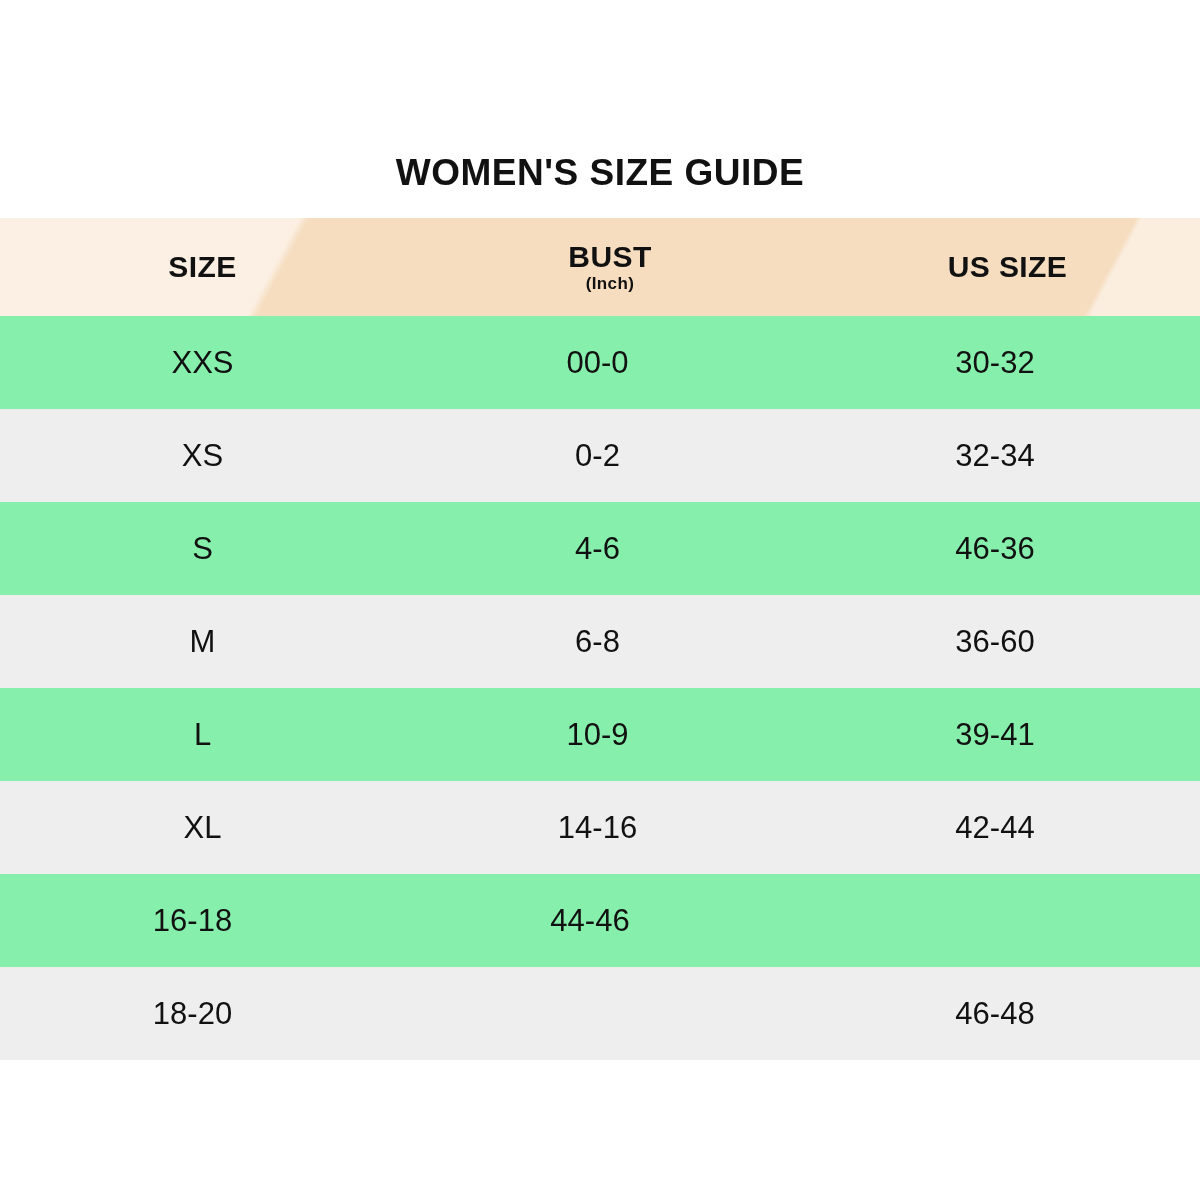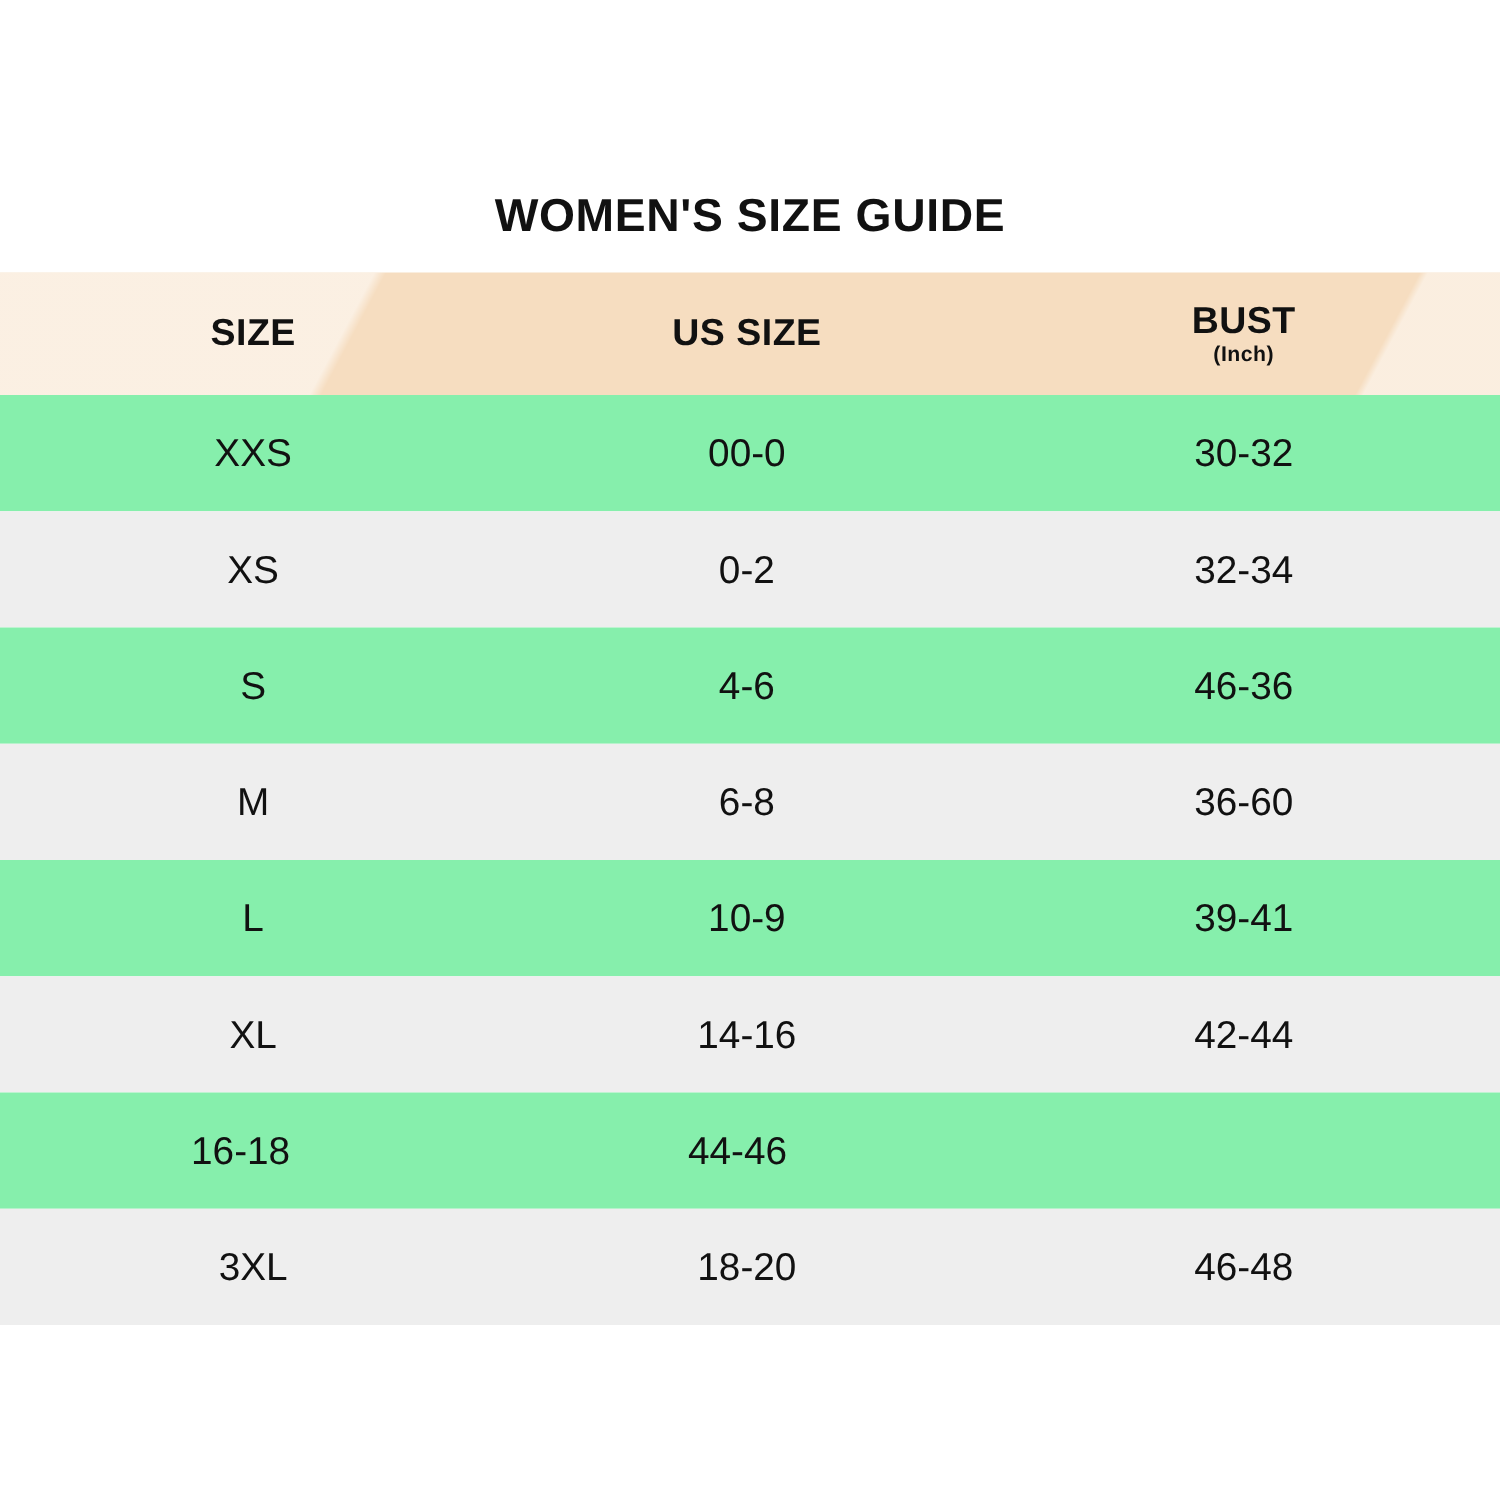--- a/index.html
+++ b/index.html
@@ -111,26 +111,26 @@
 <div class="page">
 
   <div class="title">WOMEN'S SIZE GUIDE</div>
 
   <div class="table">
 
     <div class="row header-row">
       <div class="cell col-size header-cell">
         <span>SIZE</span>
       </div>
-      <div class="cell col-us header-cell">
-        <span>US SIZE</span>
-      </div>
       <div class="cell col-bust header-cell">
         <span>BUST</span>
         <span class="header-sub">(Inch)</span>
+      </div>
+      <div class="cell col-us header-cell">
+        <span>US SIZE</span>
       </div>
     </div>
 
     <div class="row body-row row-white">
       <div class="cell col-size">XXS</div>
       <div class="cell col-us">00-0</div>
       <div class="cell col-bust">30-32</div>
     </div>
 
     <div class="row body-row row-gray">
@@ -162,20 +162,19 @@
       <div class="cell col-us">14-16</div>
       <div class="cell col-bust">42-44</div>
     </div>
 
     <div class="row body-row row-white">
       <div class="cell col-us">16-18</div>
       <div class="cell col-bust">44-46</div>
     </div>
 
     <div class="row body-row row-gray">
-      <div class="cell col-size">3XL</div>
       <div class="cell col-us">18-20</div>
       <div class="cell col-bust">46-48</div>
     </div>
 
   </div>
 
 </div>
 
 </body></html>

